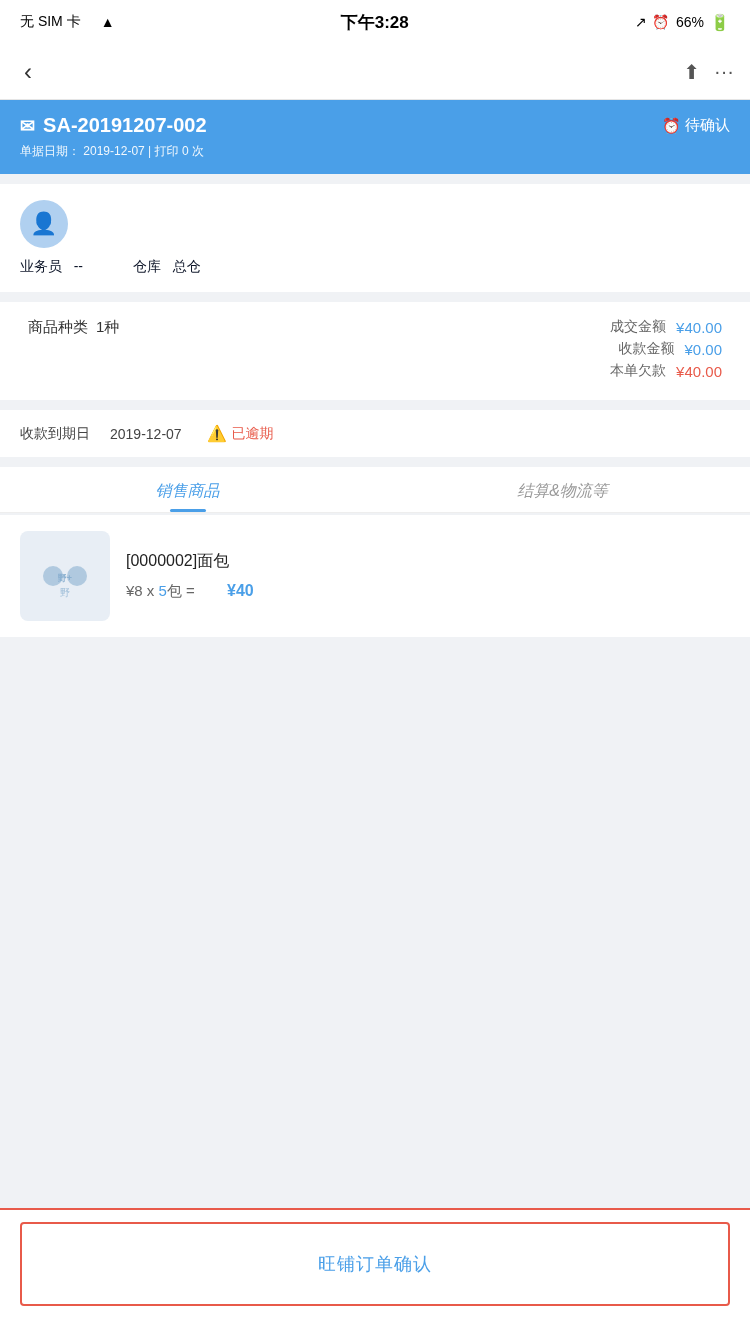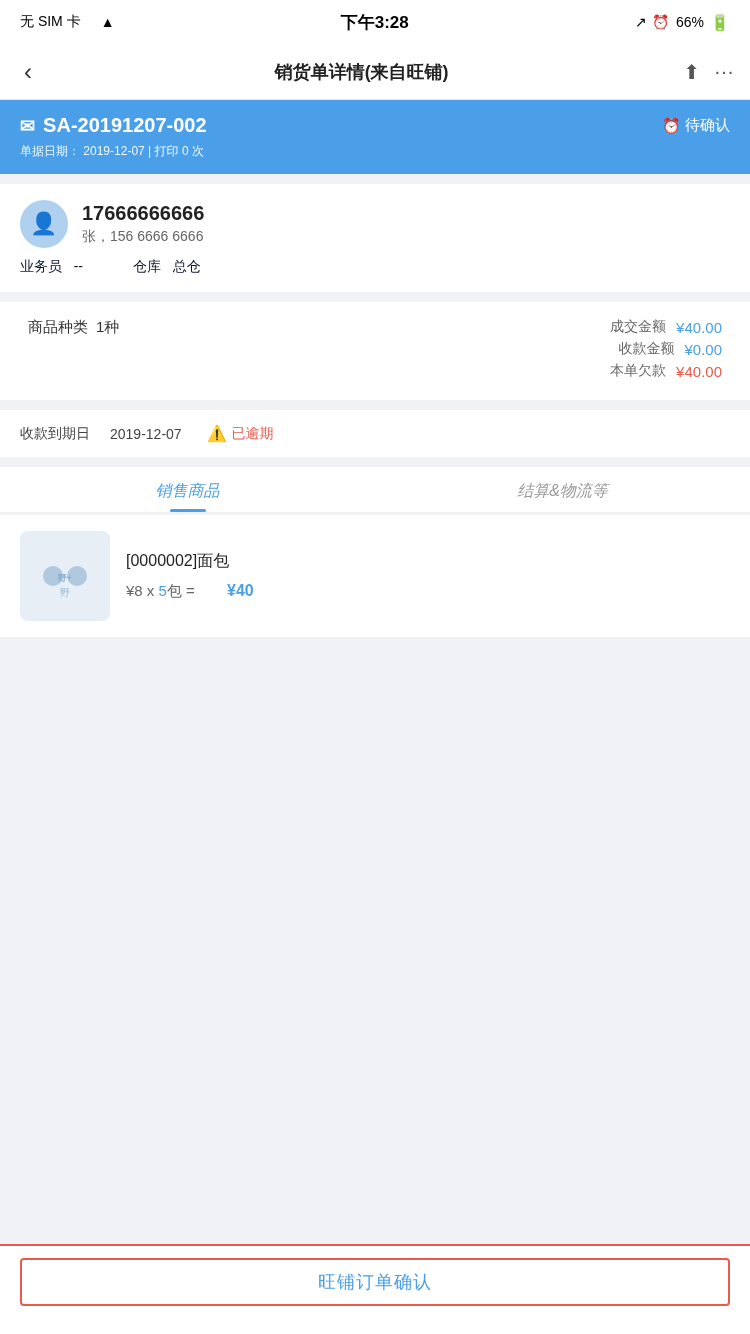--- a/index.html
+++ b/index.html
@@ -254,21 +254,21 @@
       position: fixed;
       bottom: 0;
       left: 0;
       width: 750px;
       background: #fff;
       padding: 12px 20px 28px;
       border-top: 2px solid #e85a4a;
     }
     .confirm-btn {
       width: 100%;
-      padding: 10px;
+      padding: 28px;
       background: #fff;
       border: 2px solid #e85a4a;
       border-radius: 4px;
       font-size: 18px;
       color: #4a9fe8;
       font-weight: 500;
       cursor: pointer;
       text-align: center;
       letter-spacing: 1px;
     }
@@ -285,21 +285,20 @@
   <div class="status-right">
     <span>↗</span>
     <span>⏰</span>
     <span>66%</span>
     <span style="font-size:16px;">🔋</span>
   </div>
 </div>
 
 <div class="nav-bar">
   <span class="nav-back">‹</span>
-  <span class="nav-title">销货单详情(来自旺铺)</span>
   <div class="nav-right-icons">
     <span class="nav-icon">⬆</span>
     <span class="nav-icon">···</span>
   </div>
 </div>
 
 <div class="header-banner">
   <div class="header-banner-row1">
     <div class="order-id">
       <span class="order-id-icon">✉</span>
@@ -316,24 +315,20 @@
     <span>| 打印</span>
     <span>0</span>
     <span>次</span>
   </div>
 </div>
 
 <div class="card">
   <div class="customer-row">
     <div class="avatar">
       <span>👤</span>
-    </div>
-    <div class="customer-info">
-      <div class="customer-phone">17666666666</div>
-      <div class="customer-name">张，156 6666 6666</div>
     </div>
   </div>
   <div class="customer-meta">
     <div class="meta-item">
       <span>业务员</span>
       &nbsp;
       <span>--</span>
     </div>
     <div class="meta-item">
       <span>仓库</span>

